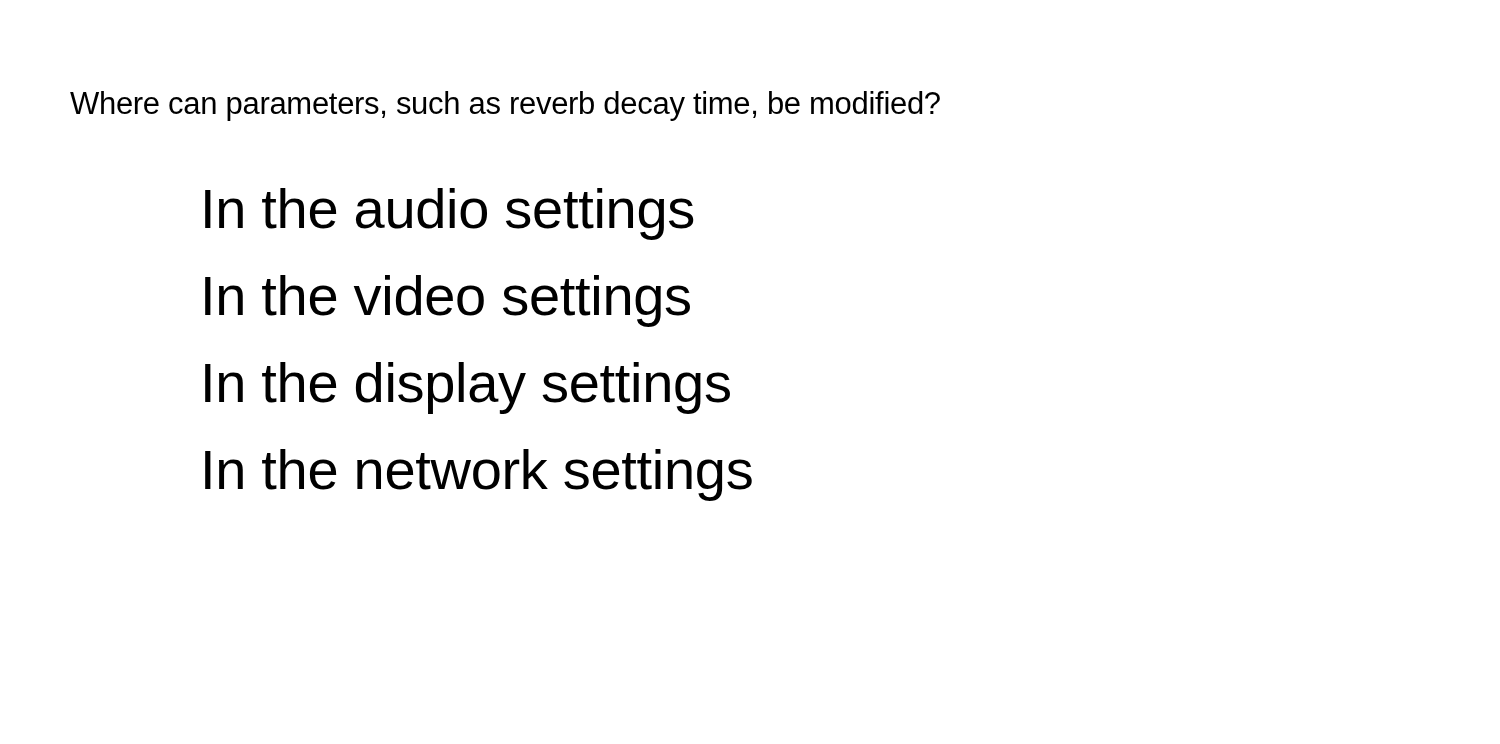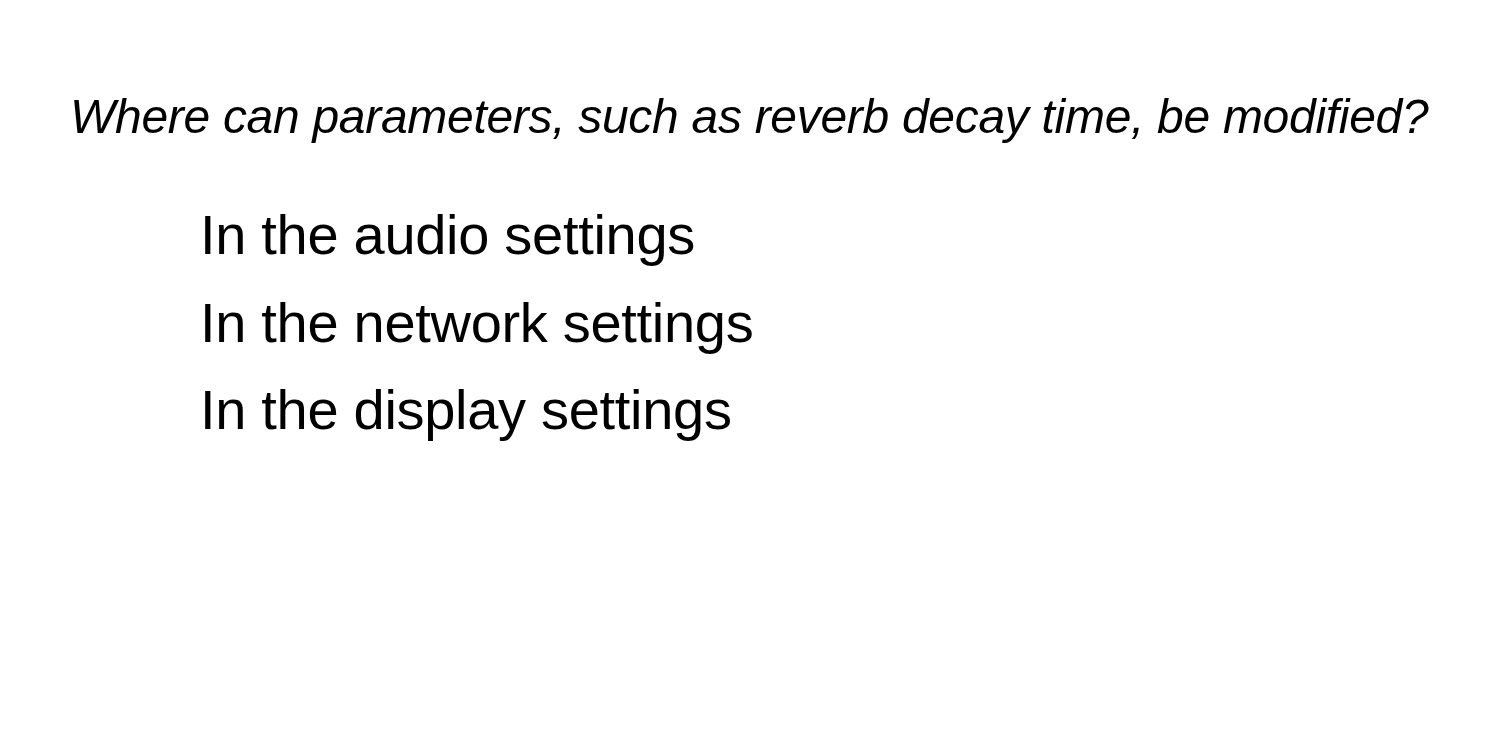--- a/index.html
+++ b/index.html
@@ -8,39 +8,39 @@
       box-sizing: border-box;
     }
     body {
       font-family: -apple-system, BlinkMacSystemFont, "Segoe UI", Helvetica, Arial, sans-serif;
       background: #ffffff;
       width: 1500px;
       height: 744px;
       padding: 80px 70px;
     }
     .question {
-      font-size: 48px;
+      font-size: 31px;
       line-height: 1.55;
       color: #000000;
       margin-bottom: 38px;
       letter-spacing: -0.3px;
-      font-style: italic;
     }
     .options {
       padding-left: 130px;
     }
     .option {
       font-size: 56px;
       line-height: 1.52;
       color: #000000;
       margin-bottom: 2px;
       letter-spacing: -0.3px;
     }
   </style>
 </head>
 <body>
 
 <div class="question">Where can parameters, such as reverb decay time, be modified?</div>
 <div class="options">
   <div class="option">In the audio settings</div>
+  <div class="option">In the video settings</div>
+  <div class="option">In the display settings</div>
   <div class="option">In the network settings</div>
-  <div class="option">In the display settings</div>
 </div>
 
 </body></html>

